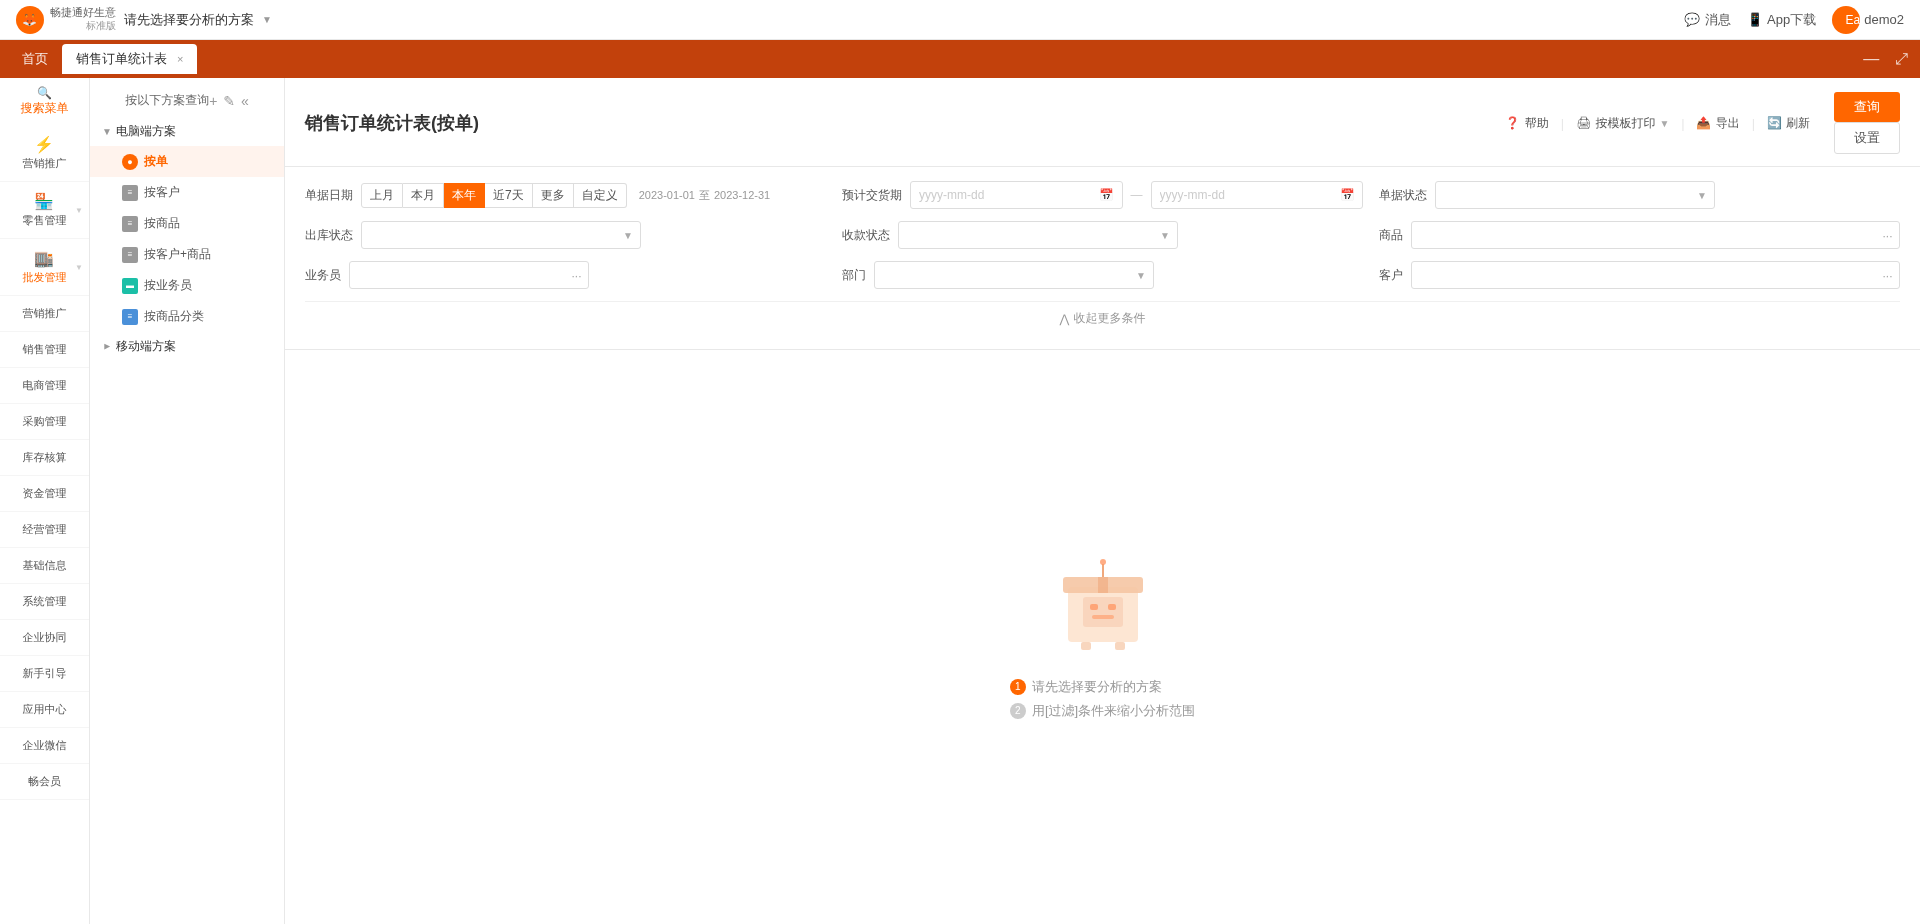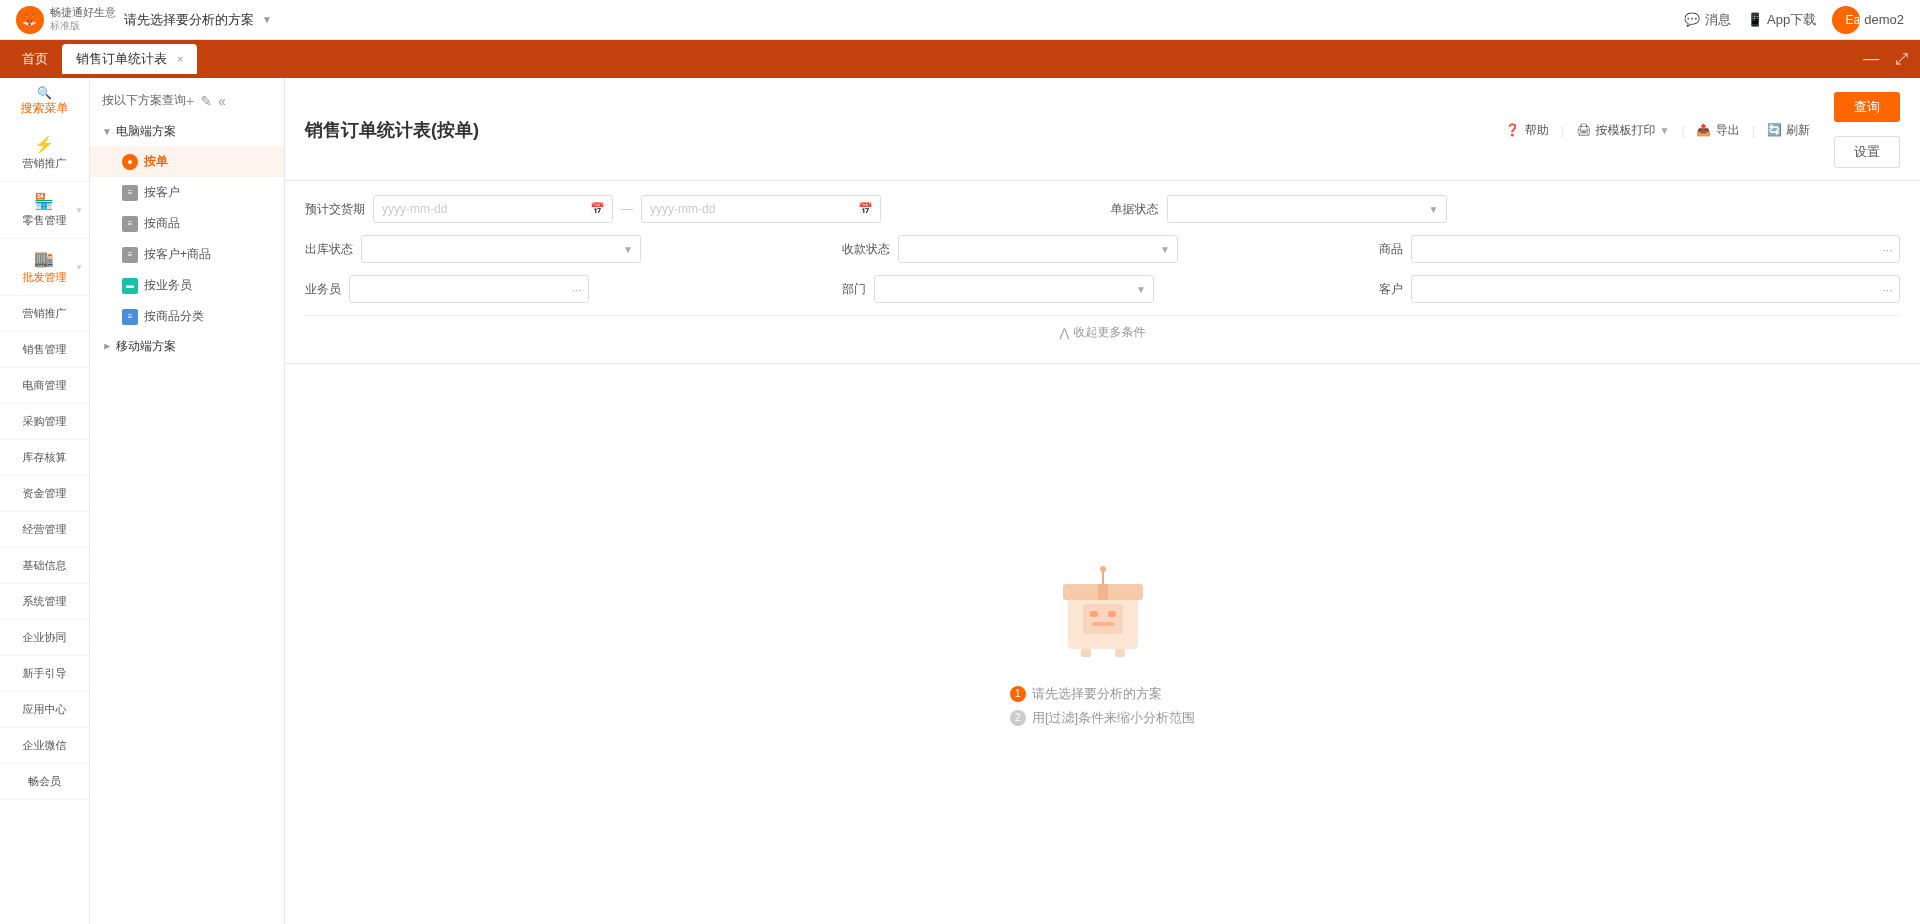--- a/index.html
+++ b/index.html
@@ -16,21 +16,21 @@
       border-bottom: 1px solid #e8e8e8;
     }
     .top-bar-left { display: flex; align-items: center; gap: 8px; }
     .logo-area { display: flex; align-items: center; gap: 6px; }
     .logo-icon {
       width: 28px; height: 28px; background: #ff6600;
       border-radius: 50%; display: flex; align-items: center; justify-content: center;
       color: #fff; font-size: 12px; font-weight: bold;
     }
     .logo-text { font-size: 11px; color: #666; line-height: 1.2; }
-    .logo-sub { font-size: 10px; color: #999; }
+    .logo-sub { font-size: 10px; color: #999; text-align: right; }
     .breadcrumb-area { display: flex; align-items: center; gap: 4px; font-size: 13px; color: #333; }
     .dropdown-arrow { color: #999; font-size: 10px; margin-left: 4px; }
 
     .top-bar-right { display: flex; align-items: center; gap: 16px; font-size: 13px; color: #555; }
     .top-right-item { display: flex; align-items: center; gap: 4px; cursor: pointer; }
     .avatar { width: 28px; height: 28px; border-radius: 50%; background: #ff6600; display: flex; align-items: center; justify-content: flex-end; color: #fff; font-size: 12px; }
 
     
     .tab-bar {
       height: 38px;
@@ -79,21 +79,21 @@
     
     .content-area { flex: 1; display: flex; overflow: hidden; }
 
     
     .left-panel {
       width: 195px; background: #fff;
       border-right: 1px solid #e8e8e8;
       padding: 8px 0;
     }
     .left-panel-header {
-      display: flex; align-items: center; justify-content: flex-start;
+      display: flex; align-items: center; justify-content: center;
       padding: 6px 12px 8px;
       font-size: 13px; color: #555;
     }
     .left-panel-title { font-size: 12px; color: #666; }
     .left-panel-actions { display: flex; gap: 6px; }
     .left-panel-action { color: #999; cursor: pointer; font-size: 14px; }
 
     .scheme-group { }
     .scheme-group-header {
       display: flex; align-items: center; gap: 4px;
@@ -185,21 +185,21 @@
       padding: 6px 20px; background: #ff6600; color: #fff;
       border: none; border-radius: 3px; font-size: 13px;
       cursor: pointer; white-space: nowrap;
     }
     .set-btn {
       padding: 6px 16px; background: #fff; color: #555;
       border: 1px solid #ddd; border-radius: 3px; font-size: 13px;
       cursor: pointer; white-space: nowrap;
     }
 
-    .query-actions { display: flex; flex-direction: column; gap: 14px; }
+    .query-actions { display: flex; flex-direction: column; gap: 0; }
 
     
     .collapse-bar {
       background: #fff; border-top: 1px solid #f0f0f0;
       display: flex; align-items: center; justify-content: center;
       padding: 8px; cursor: pointer; color: #999; font-size: 12px;
       gap: 4px;
     }
 
     
@@ -418,20 +418,36 @@
               <button class="query-btn">查询</button>
               <button class="set-btn">设置</button>
             </div>
           </div>
         </div>
       </div>
 
       <div class="filter-area">
 
         <div class="filter-row">
+          <div class="filter-group">
+            <span class="filter-label">单据日期</span>
+            <div class="filter-date-btns">
+              <button class="date-btn">上月</button>
+              <button class="date-btn">本月</button>
+              <button class="date-btn active">本年</button>
+              <button class="date-btn">近7天</button>
+              <button class="date-btn">更多</button>
+              <button class="date-btn">自定义</button>
+            </div>
+            <div class="date-range">
+              <span>2023-01-01</span>
+              <span>至</span>
+              <span>2023-12-31</span>
+            </div>
+          </div>
 
           <div class="filter-group">
             <span class="filter-label">预计交货期</span>
             <div class="filter-input-wrap">
               <input class="filter-input" type="text" placeholder="yyyy-mm-dd" style="">
               <span class="filter-input-icon">📅</span>
             </div>
             <span style="color:#ccc;font-size:12px;">—</span>
             <div class="filter-input-wrap">
               <input class="filter-input" type="text" placeholder="yyyy-mm-dd" style="">

